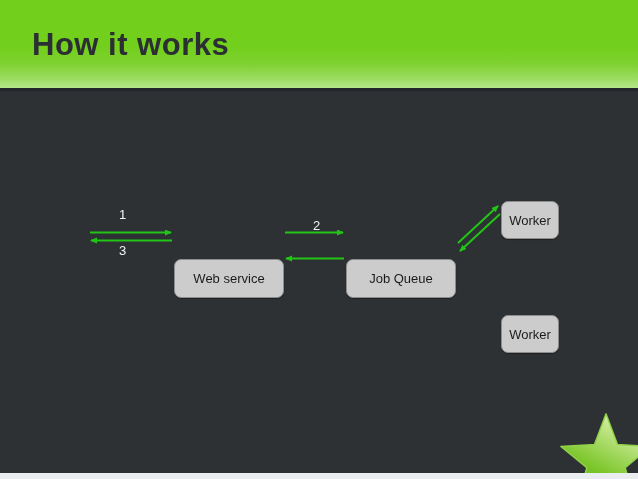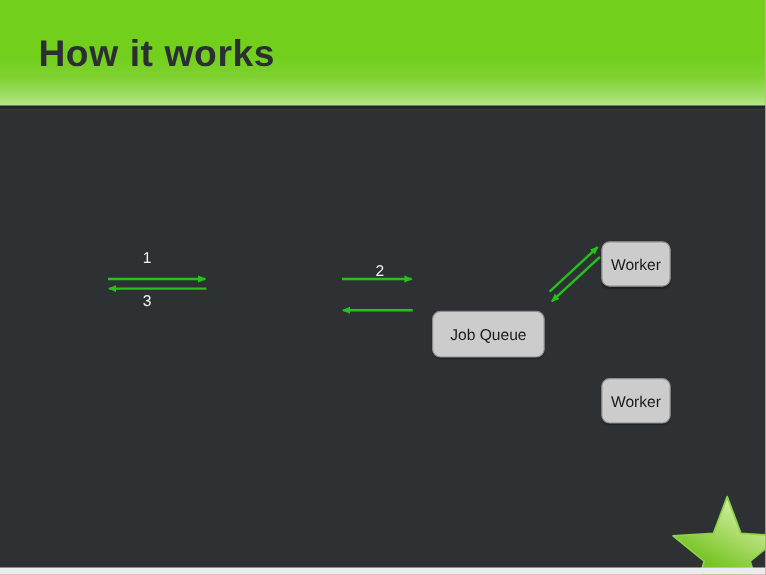--- a/index.html
+++ b/index.html
@@ -5,21 +5,21 @@
   html, body {
     margin: 0;
     padding: 0;
     background: #ffffff;
   }
   #slide {
     position: relative;
     width: 638px;
     height: 479px;
     overflow: hidden;
-    background: #ef4444;
+    background: #ec4899;
     font-family: "Liberation Sans", sans-serif;
   }
 
   
   #header {
     position: absolute;
     left: 0; top: 0;
     width: 638px;
     height: 88px;
     background: linear-gradient(to bottom,
@@ -74,21 +74,21 @@
     font-size: 13px;
     display: flex;
     align-items: center;
     justify-content: center;
     text-align: center;
     box-shadow: 0 1px 1px rgba(0,0,0,0.35);
     margin-top: 26px;
   }
   #node-user       { left: 36px;  top: 233px; width: 53px;  height: 39px; }
   #node-webservice { left: 174px; top: 233px; width: 110px; height: 39px; }
-  #node-jobqueue   { left: 360px; top: 233px; width: 94px; height: 39px; text-align: center; }
+  #node-jobqueue   { left: 346px; top: 233px; width: 110px; height: 39px; text-align: center; }
   #node-worker-1   { left: 501px; top: 175px; width: 58px;  height: 38px; }
   #node-worker-2   { left: 501px; top: 289px; width: 58px;  height: 38px; }
 
   
   .arrow-label {
     position: absolute;
     color: #f2f2f2;
     font-size: 13px;
     white-space: nowrap;
   }
@@ -148,20 +148,23 @@
 
     <line x1="285" y1="232.5" x2="343" y2="232.5" stroke="#22c516" stroke-width="2" marker-end="url(#ah)"></line>
 
     <line x1="344" y1="258.5" x2="286" y2="258.5" stroke="#22c516" stroke-width="2" marker-end="url(#ah)"></line>
 
     <line x1="458" y1="243" x2="498" y2="206" stroke="#22c516" stroke-width="2" marker-end="url(#ah)"></line>
 
     <line x1="500" y1="214" x2="460" y2="251" stroke="#22c516" stroke-width="2" marker-end="url(#ah)"></line>
   </svg>
 
+  <div class="node" id="node-webservice">
+    <span>Web service</span>
+  </div>
   <div class="node" id="node-jobqueue">
     <span>Job Queue</span>
   </div>
   <div class="node" id="node-worker-1">
     <span>Worker</span>
   </div>
   <div class="node" id="node-worker-2">
     <span>Worker</span>
   </div>
 

